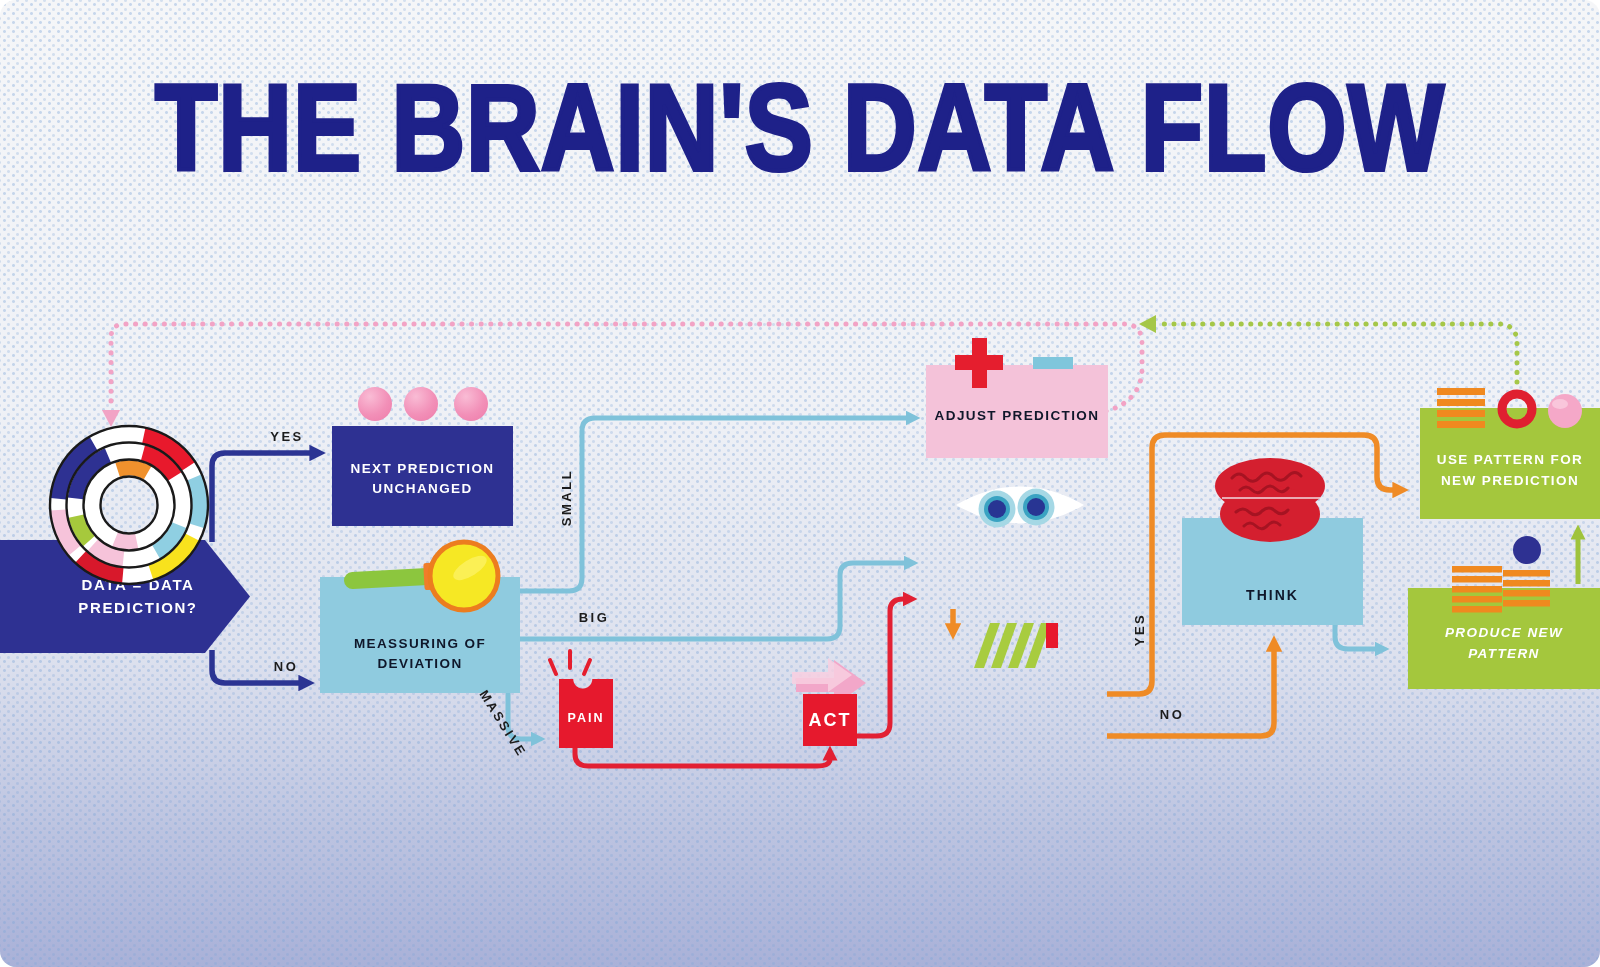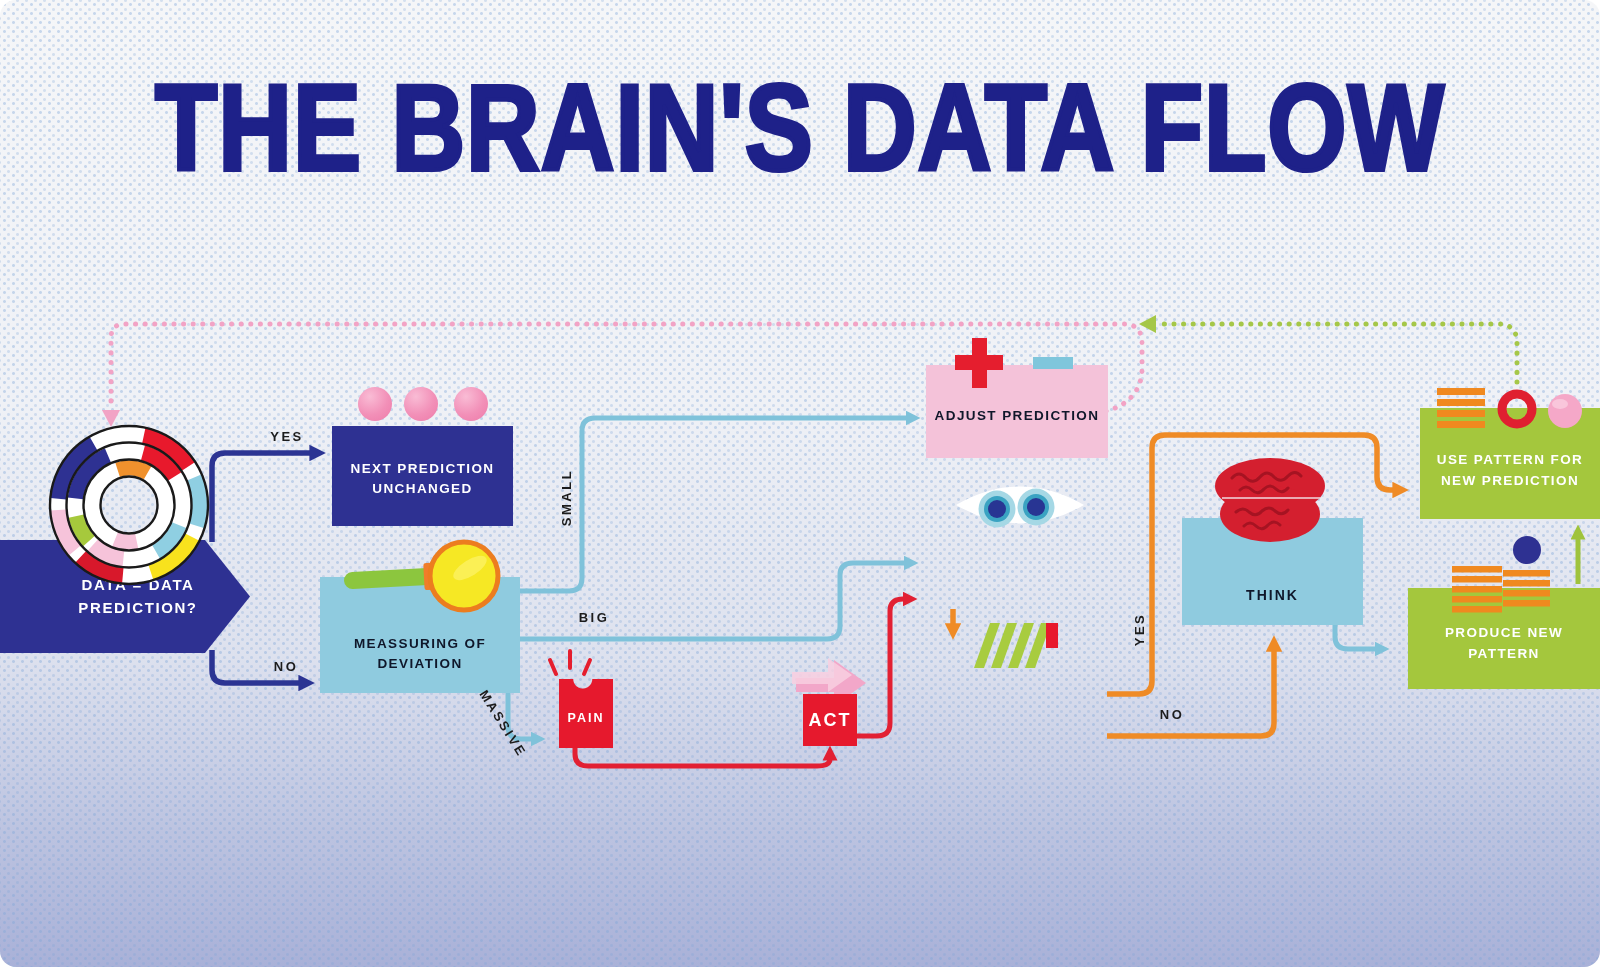--- a/index.html
+++ b/index.html
@@ -224,21 +224,21 @@
       <rect x="7" y="3" width="48" height="7"></rect>
       <rect x="7" y="14" width="48" height="7"></rect>
       <rect x="7" y="25" width="48" height="7"></rect>
       <rect x="7" y="36" width="48" height="7"></rect>
     </g>
     <circle cx="87" cy="24" r="15" fill="none" stroke="#e01f30" stroke-width="9"></circle>
     <circle cx="135" cy="26" r="17" fill="#f5a8c8"></circle>
     <ellipse cx="130" cy="19" rx="8" ry="5" fill="#f9c9dd" opacity="0.9"></ellipse>
   </svg>
 
-  <div class="box greenbg white" style="left:1408px;top:588px;width:192px;height:101px;padding-top:10px;box-sizing:border-box;">
+  <div class="box greenbg white" style="left:1408px;top:588px;width:192px;height:101px;padding-top:10px;box-sizing:border-box;font-style:italic;">
     <span style="width:140px">PRODUCE NEW PATTERN</span>
   </div>
   <svg class="icon-layer" style="left:1445px;top:532px;" width="130" height="85">
     <circle cx="82" cy="18" r="14" fill="#2e3192"></circle>
     <g fill="#f0891f">
       <rect x="7" y="34" width="50" height="6.5"></rect>
       <rect x="7" y="44" width="50" height="6.5"></rect>
       <rect x="7" y="54" width="50" height="6.5"></rect>
       <rect x="7" y="64" width="50" height="6.5"></rect>
       <rect x="7" y="74" width="50" height="6.5"></rect>

